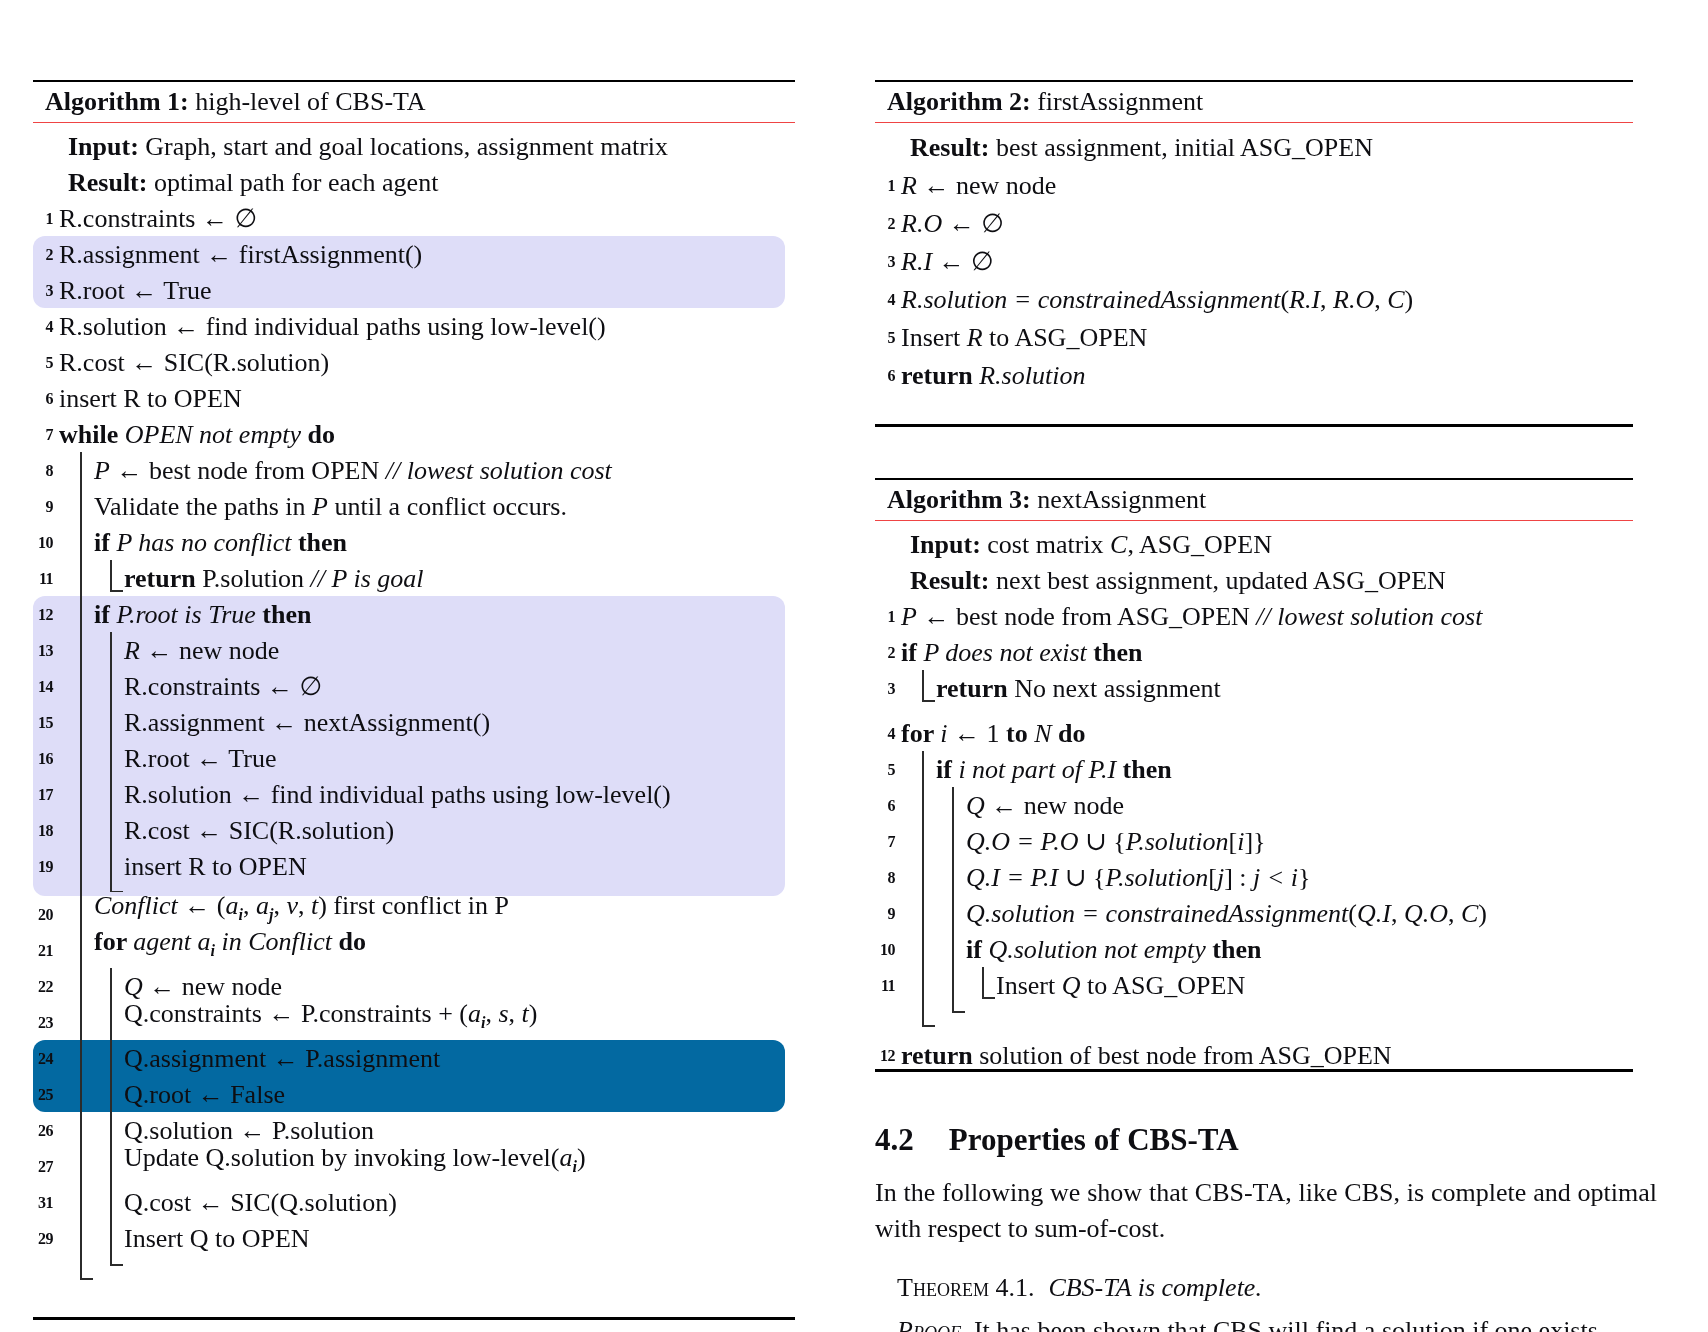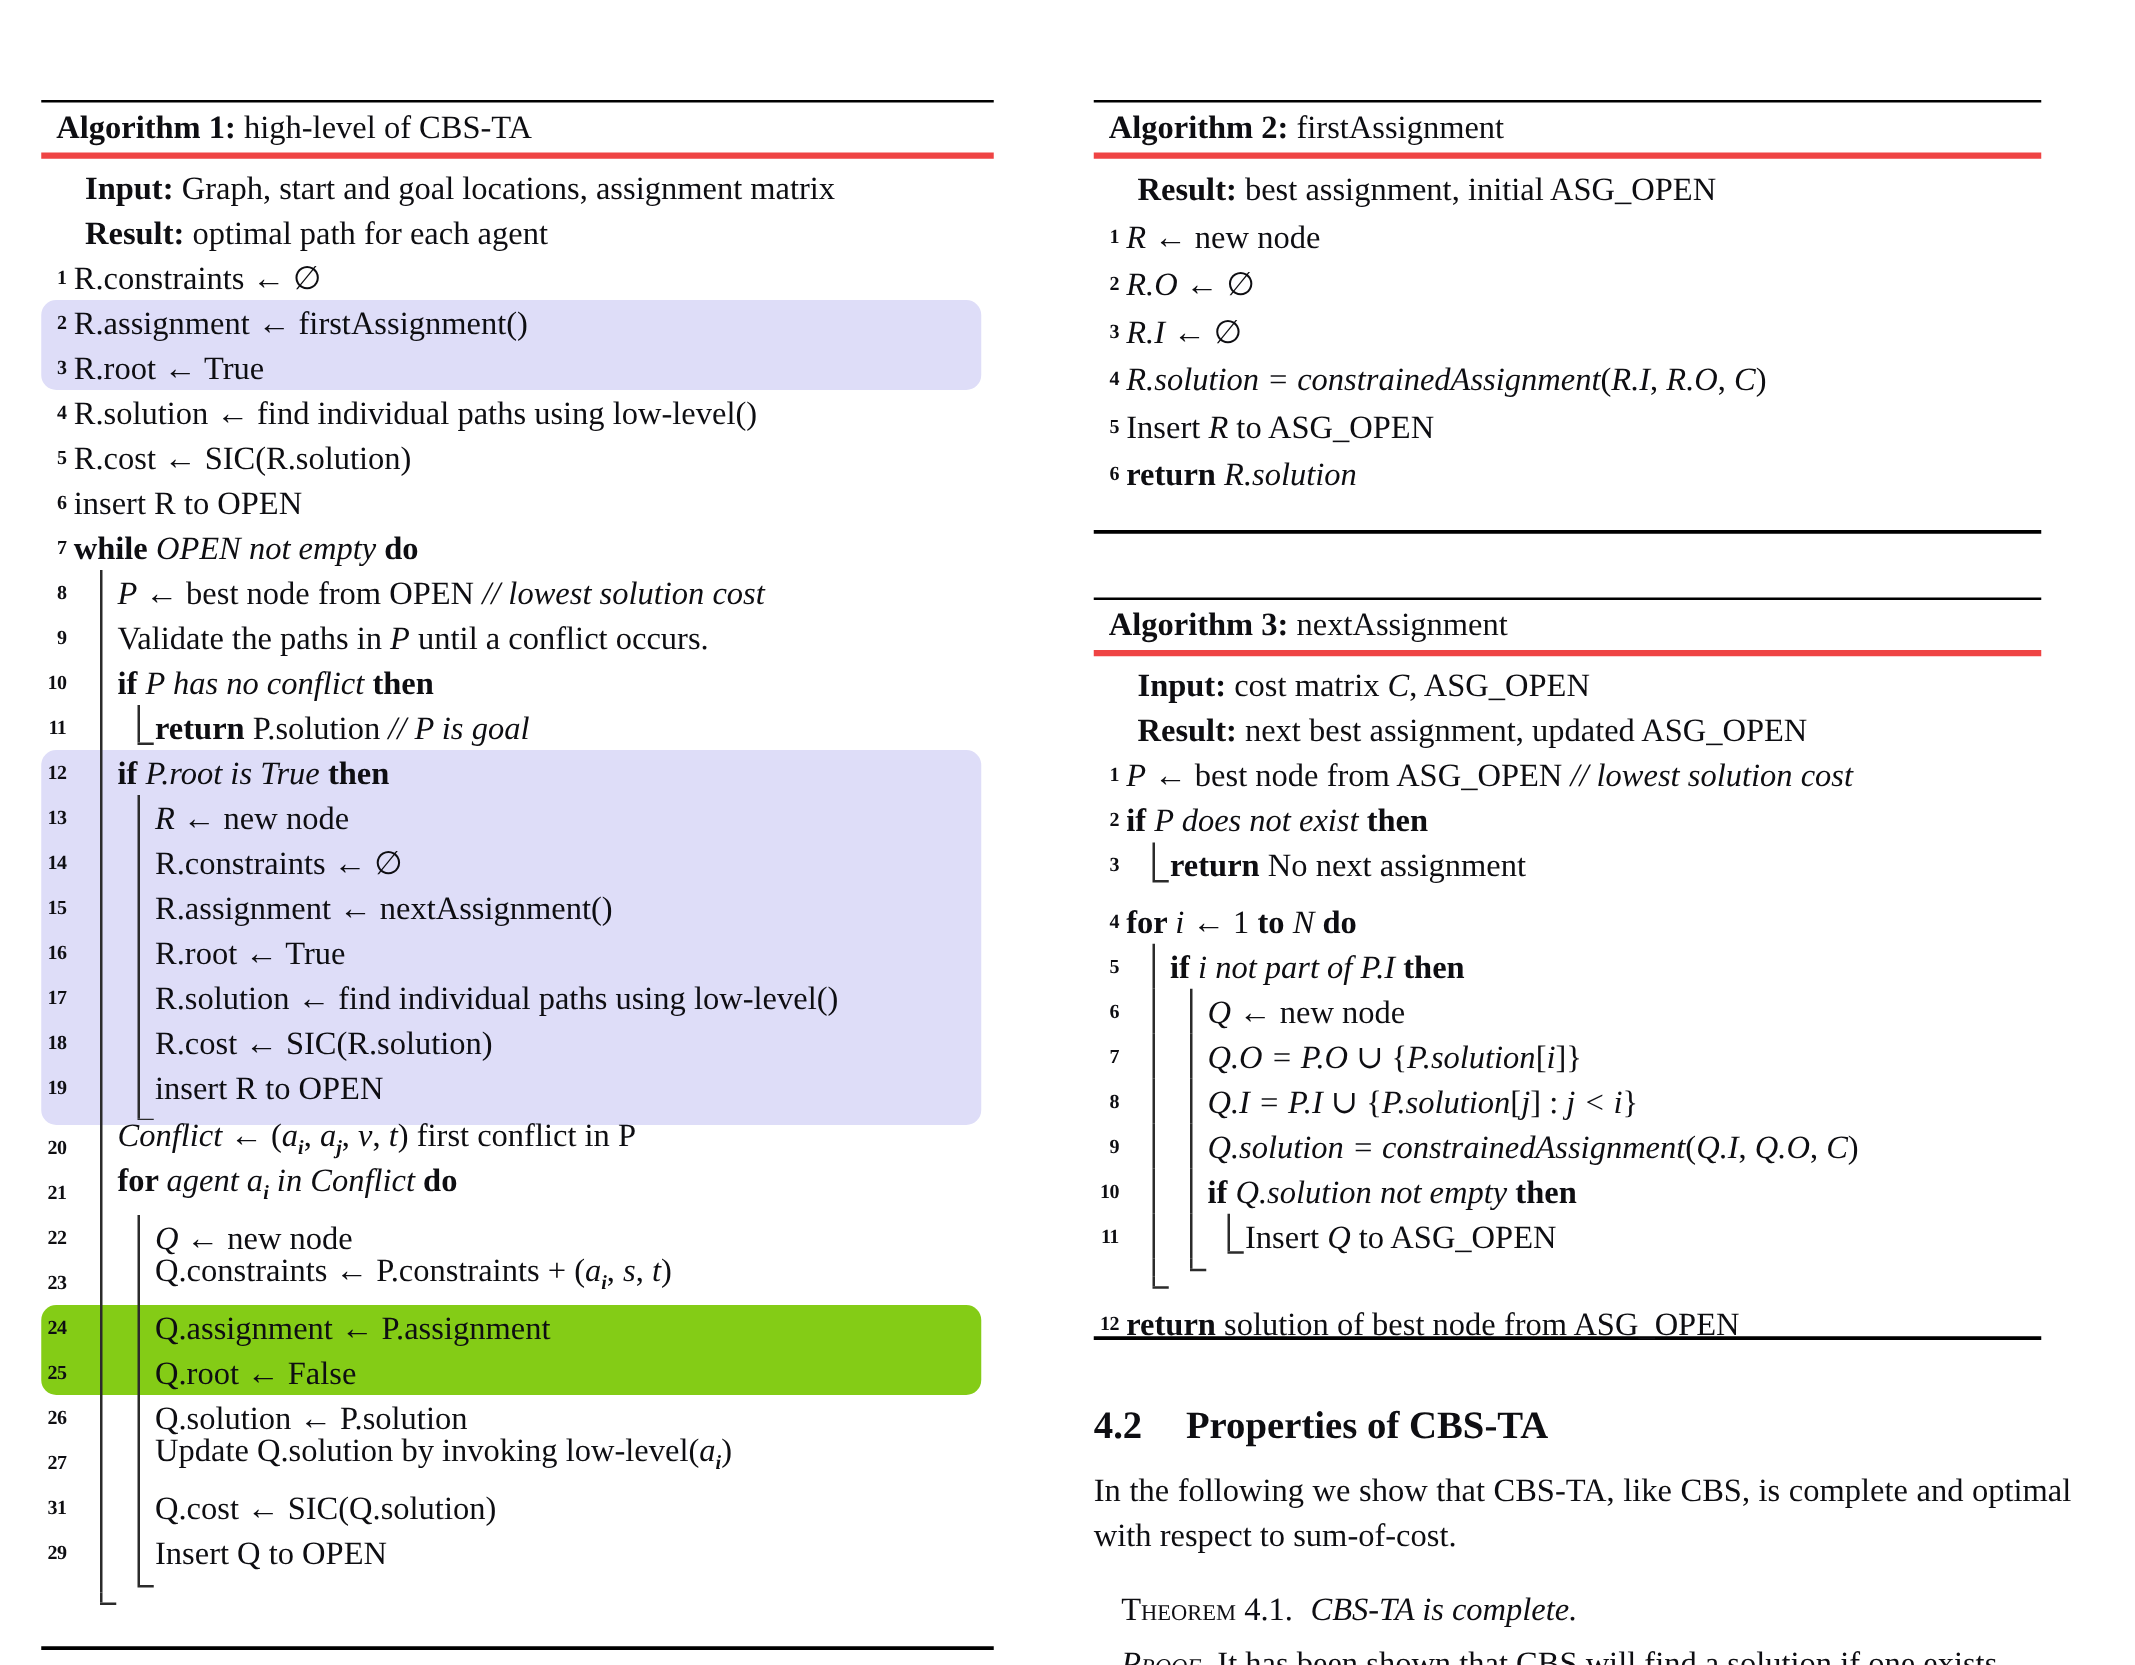--- a/index.html
+++ b/index.html
@@ -1,19 +1,19 @@
 <!DOCTYPE html>
 <html><head>
 <meta charset="utf-8">
 <style>
   html,body{margin:0;padding:0;background:#ffffff;}
   .page{position:relative;width:1708px;height:1332px;overflow:hidden;background:#ffffff;
         font-family:"Liberation Serif","DejaVu Serif",serif;color:#0e0e12;}
   .algbox{position:absolute;box-sizing:border-box;border-top:2px solid #000;border-bottom:3px solid #000;}
-  .alg-title{height:40px;line-height:40px;border-bottom:5px solid #ef4444;font-size:26px;padding-left:12px;white-space:nowrap;}
+  .alg-title{height:40px;line-height:40px;border-bottom:1px solid #ef4444;font-size:26px;padding-left:12px;white-space:nowrap;}
   .alg-title .b{font-weight:bold;}
   .alg-body{padding-top:5px;}
   .row{display:flex;align-items:flex-end;height:36px;line-height:35px;font-size:26px;white-space:nowrap;}
   .alg2 .row{height:38px;line-height:37px;}
   .row.footrow{align-items:stretch;}
   .num{flex:none;width:20px;text-align:right;font-size:16px;font-weight:600;letter-spacing:-0.5px;}
   .spacer{flex:none;width:6px;}
   .guide{flex:none;position:relative;width:30px;align-self:stretch;}
   .guide.g0{margin-left:21px;}
   .guide.last{width:14px;}
@@ -200,21 +200,21 @@
           <span class="guide bar last"></span>
           <span class="txt"><span class="seg-i">Q</span><span> ← new node</span></span>
         </div>
         <div class="row">
           <span class="num">23</span>
           <span class="spacer"></span>
           <span class="guide bar g0"></span>
           <span class="guide bar last"></span>
           <span class="txt"><span>Q.constraints ← P.constraints + (</span><span class="seg-i">a</span><sub class="seg-b">i</sub><span>, </span><span class="seg-i">s</span><span>, </span><span class="seg-i">t</span><span>)</span></span>
         </div>
-        <div class="hl" style="background: #84cc16; width: 752px;">
+        <div class="hl" style="background: #0369a1; width: 752px;">
           <div class="row">
             <span class="num">24</span>
             <span class="spacer"></span>
             <span class="guide bar g0"></span>
             <span class="guide bar last"></span>
             <span class="txt"><span>Q.assignment ← P.assignment</span></span>
           </div>
           <div class="row">
             <span class="num">25</span>
             <span class="spacer"></span>

